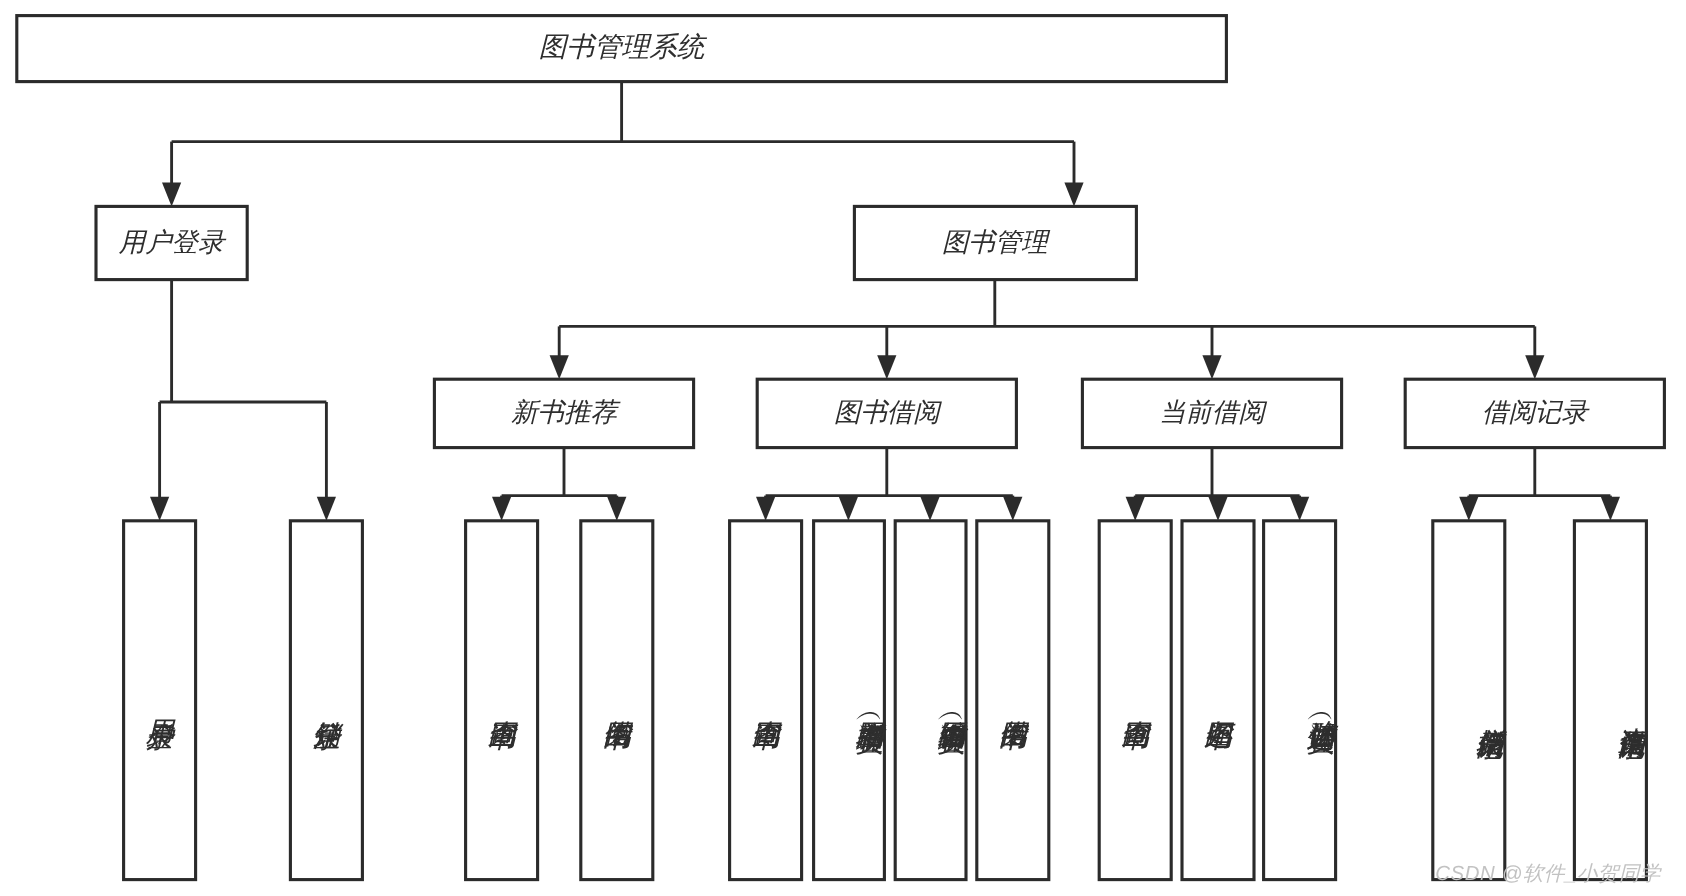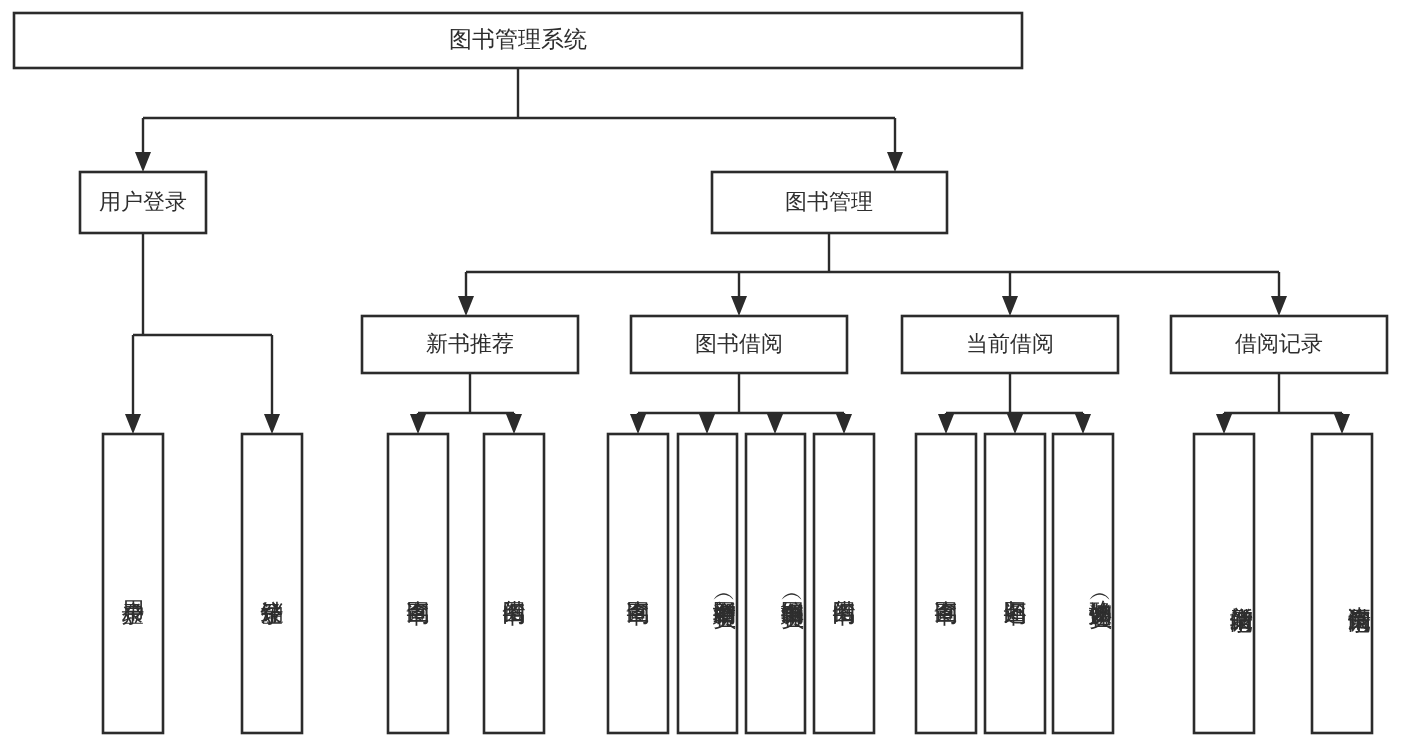--- a/index.html
+++ b/index.html
@@ -7,20 +7,21 @@
     padding: 0;
     background: #ffffff;
   }
   #page {
     position: relative;
     width: 1405px;
     height: 747px;
     background: #ffffff;
     overflow: hidden;
     font-family: "Liberation Sans", "DejaVu Sans", sans-serif;
+    font-style: italic;
   }
   #diagram-svg {
     position: absolute;
     left: 0;
     top: 0;
     width: 1405px;
     height: 747px;
     display: block;
   }
   .node-box {
@@ -208,14 +209,15 @@
   <div class="vlabel" style="left:608px; top:434px; width:60px; height:299px; display:flex; align-items:center; justify-content:center;">查询图书</div>
   <div class="vlabel" style="left:678px; top:440px; width:59px; height:293px; display:flex; align-items:flex-start; justify-content:center;">新增图书（管理员）</div>
   <div class="vlabel" style="left:746px; top:440px; width:59px; height:293px; display:flex; align-items:flex-start; justify-content:center;">编辑图书（管理员）</div>
   <div class="vlabel" style="left:814px; top:434px; width:60px; height:299px; display:flex; align-items:center; justify-content:center;">借阅图书</div>
   <div class="vlabel" style="left:916px; top:434px; width:60px; height:299px; display:flex; align-items:center; justify-content:center;">查询图书</div>
   <div class="vlabel" style="left:985px; top:434px; width:60px; height:299px; display:flex; align-items:center; justify-content:center;">归还图书</div>
   <div class="vlabel" style="left:1053px; top:440px; width:60px; height:293px; display:flex; align-items:flex-start; justify-content:center;">确认归还（管理员）</div>
   <div class="vlabel" style="left:1194px; top:448px; width:60px; height:285px; display:flex; align-items:flex-start; justify-content:center;">新增借阅记录</div>
   <div class="vlabel" style="left:1312px; top:448px; width:60px; height:285px; display:flex; align-items:flex-start; justify-content:center;">查询借阅记录</div>
 
+  <div class="watermark" style="left:1196px; top:716px;">CSDN @软件_小贺同学</div>
 
 </div>
 
 </body></html>

